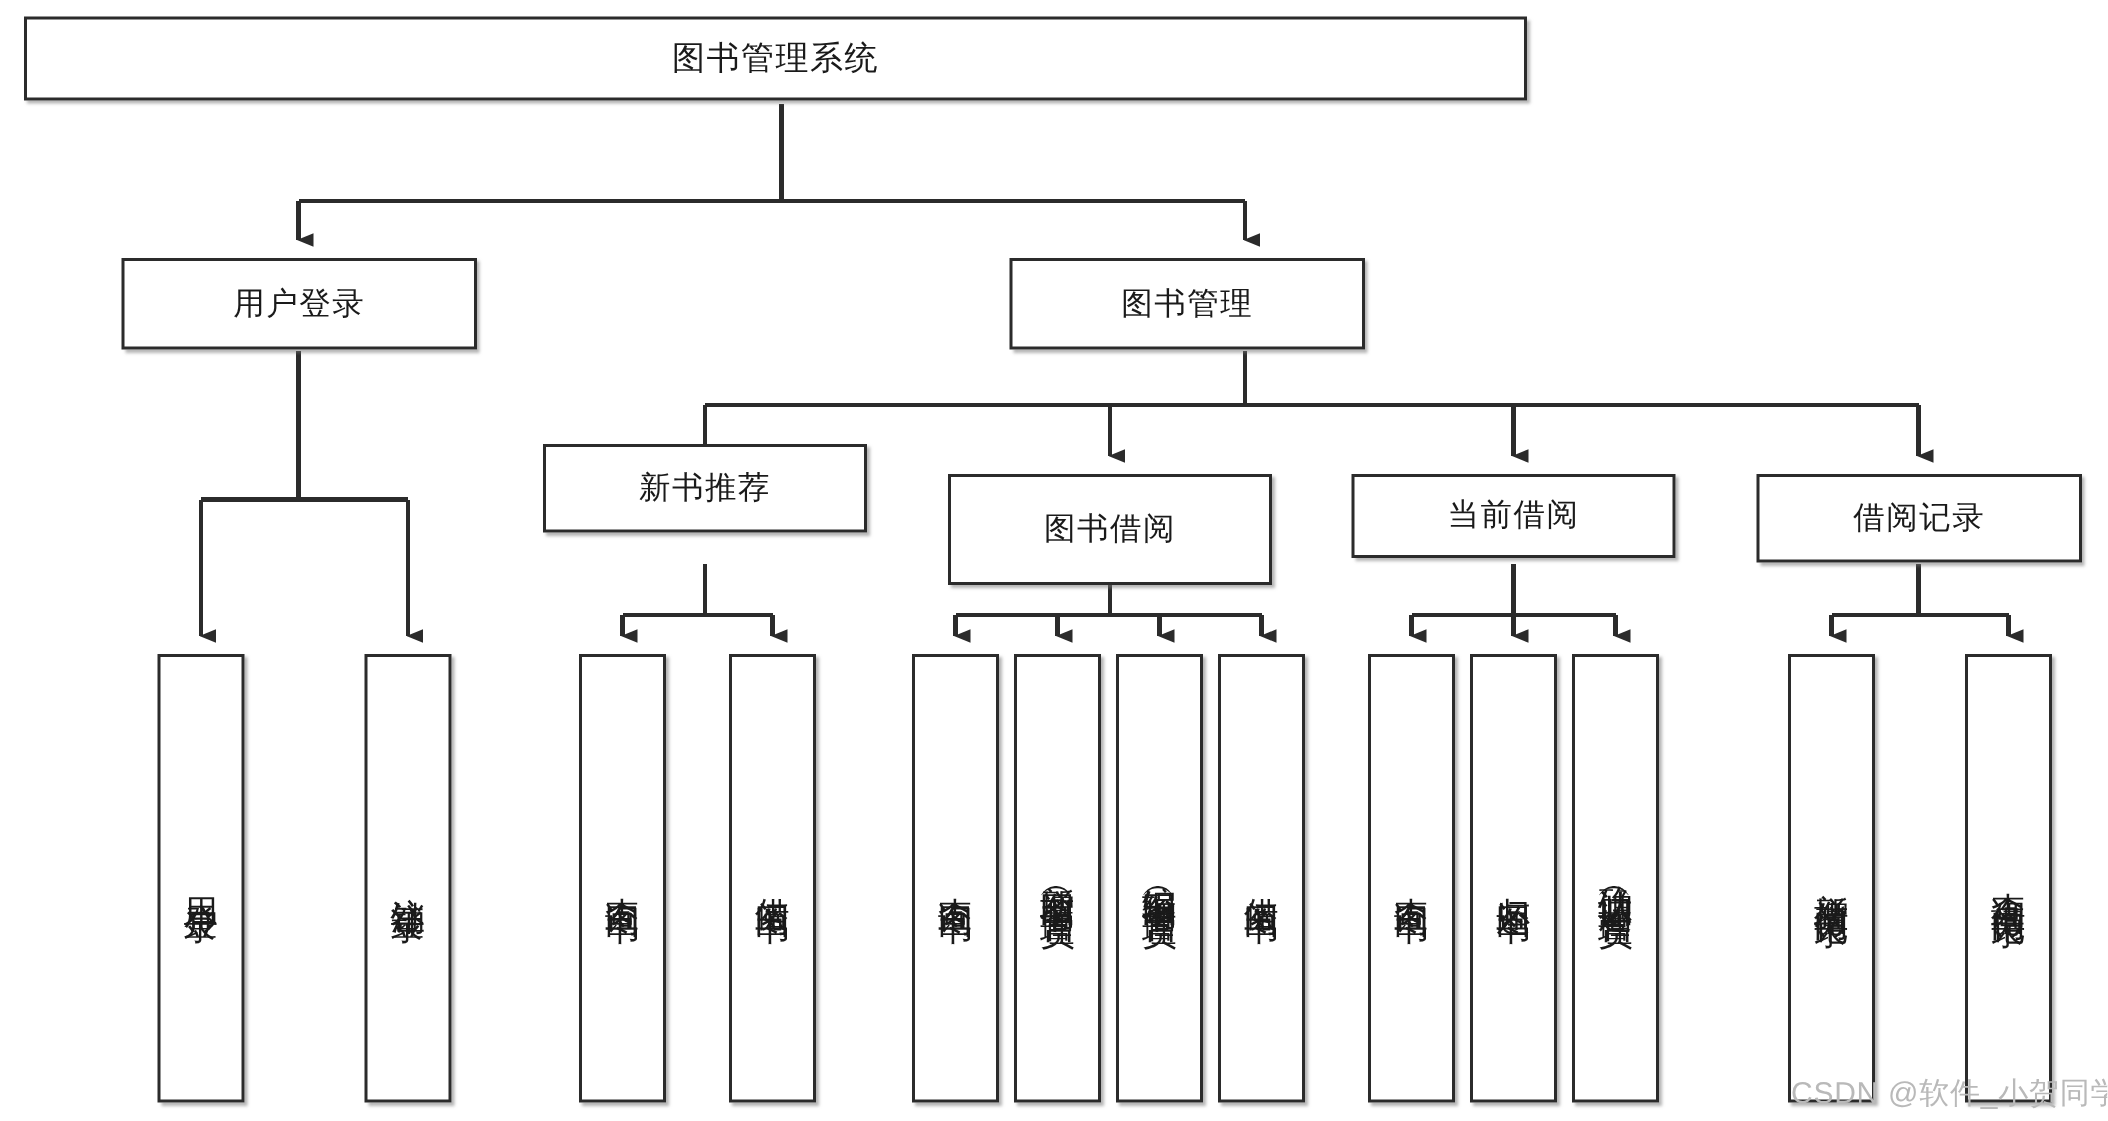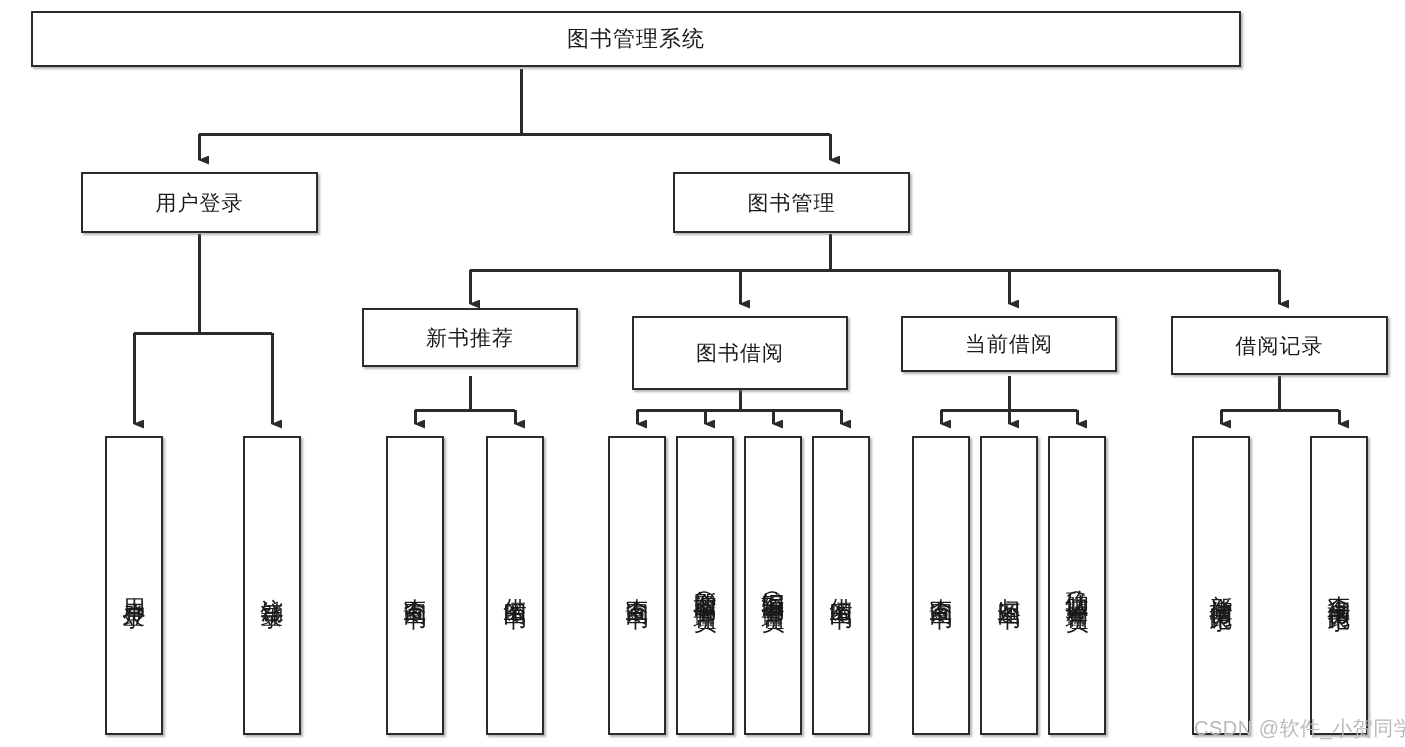--- a/index.html
+++ b/index.html
@@ -112,33 +112,33 @@
       <path d="M1009,410 L1009,424" marker-end="url(#arrow)"></path>
       <path d="M1077,410 L1077,424" marker-end="url(#arrow)"></path>
 
       <path d="M1279,376 L1279,410"></path>
       <path d="M1221,410 L1339,410"></path>
       <path d="M1221,410 L1221,424" marker-end="url(#arrow)"></path>
       <path d="M1339,410 L1339,424" marker-end="url(#arrow)"></path>
     </g>
   </svg>
 
-  <div class="node horiz root" style="left:31px; top:11px; width:1210px; height:56px;text-align:right;">
+  <div class="node horiz root" style="left:16px; top:11px; width:1002px; height:56px;text-align:right;">
     <span>图书管理系统</span>
   </div>
 
   <div class="node horiz" style="left:81px; top:172px; width:237px; height:61px;">
     <span>用户登录</span>
   </div>
 
   <div class="node horiz" style="left:673px; top:172px; width:237px; height:61px;">
     <span>图书管理</span>
   </div>
 
-  <div class="node horiz" style="left:362px; top:308px; width:216px; height:59px;">
+  <div class="node horiz" style="left:362px; top:296px; width:216px; height:59px;">
     <span>新书推荐</span>
   </div>
 
   <div class="node horiz" style="left:632px; top:316px; width:216px; height:74px;">
     <span>图书借阅</span>
   </div>
 
   <div class="node horiz" style="left:901px; top:316px; width:216px; height:56px;">
     <span>当前借阅</span>
   </div>

